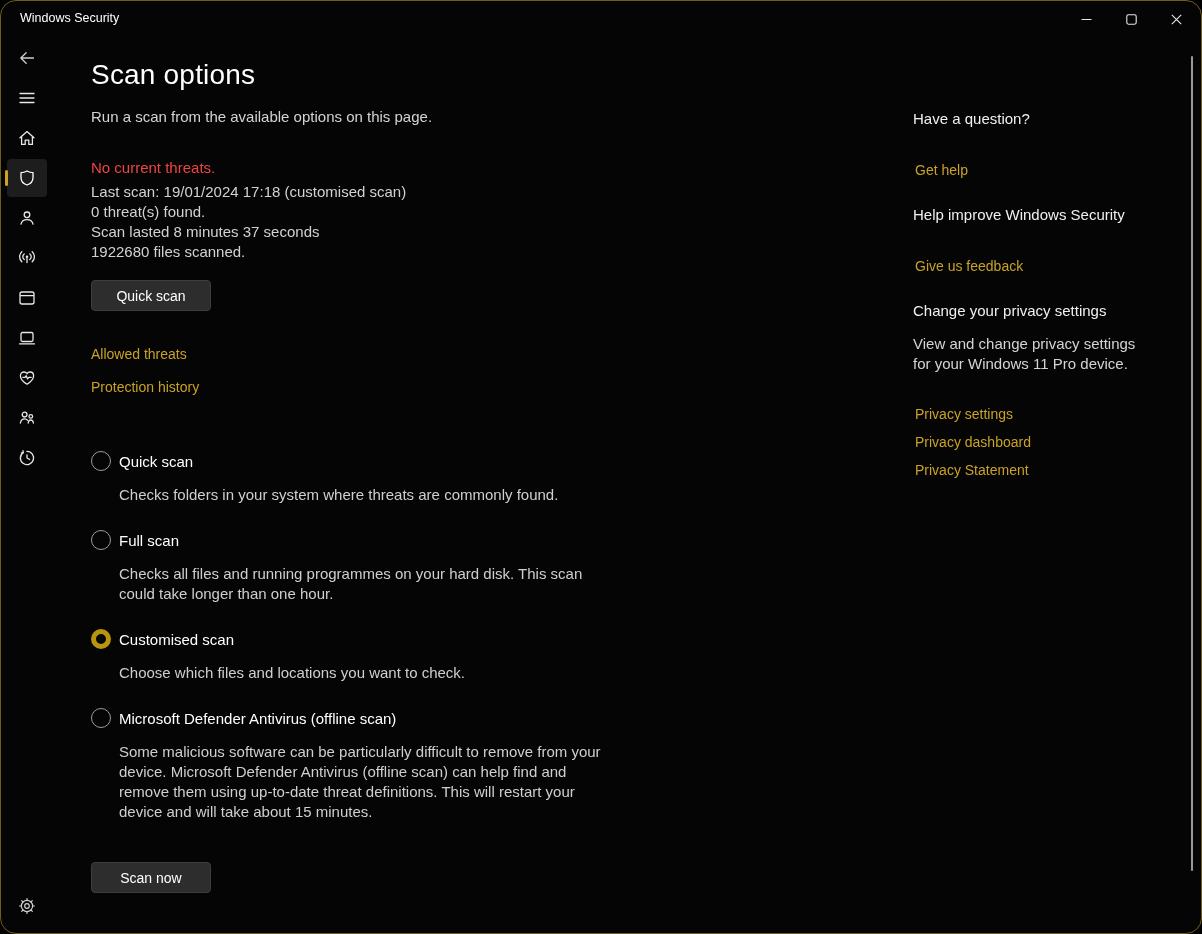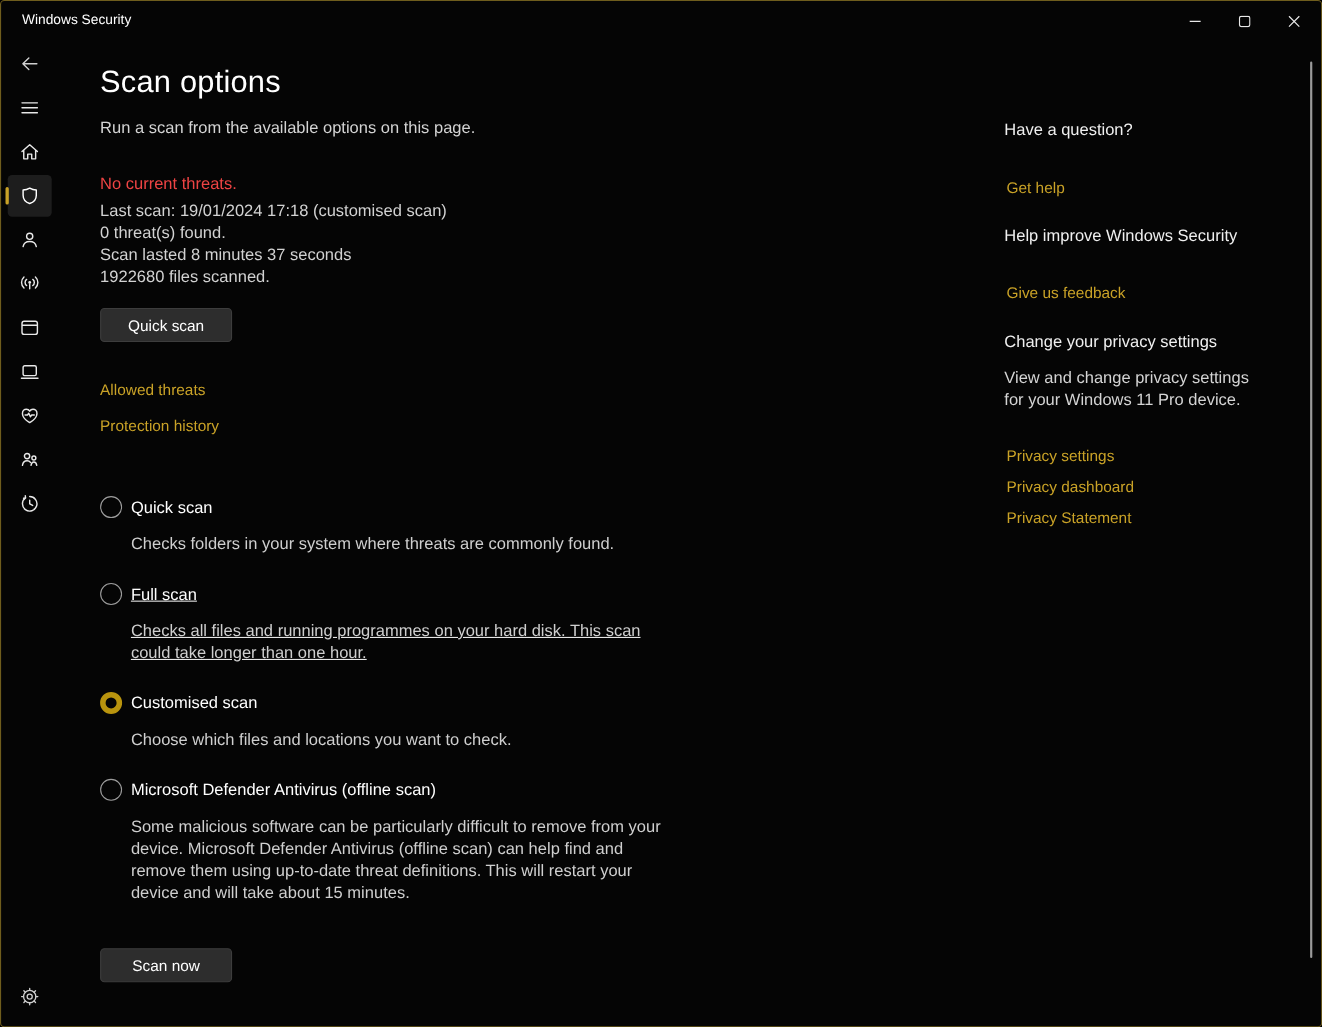--- a/index.html
+++ b/index.html
@@ -7,21 +7,21 @@
     --radio-gold:#b9940e;
     --win-border:#6f5d1d;
     --item-bg:#1d1d1d;
     --btn-bg:#2d2d2d;
   }
   *{box-sizing:border-box;margin:0;padding:0;}
   html,body{width:1202px;height:934px;background:#000;overflow:hidden;}
   body{font-family:"Liberation Sans",sans-serif;color:#e6e6e6;}
   #window{
     position:absolute;inset:0;background:#050505;
-    border:1px solid var(--win-border);border-radius:4px;overflow:hidden;
+    border:1px solid var(--win-border);border-radius:16px;overflow:hidden;
   }
   
   #titlebar{position:absolute;left:0;top:0;right:0;height:36px;}
   #titlebar .title{position:absolute;left:19px;top:10px;font-size:12.5px;color:#fff;}
   .winbtn{position:absolute;top:0;width:45px;height:36px;display:flex;align-items:center;justify-content:center;background:transparent;border:none;cursor:pointer;}
   .winbtn svg{display:block;}
   #btn-min{right:92px;} #btn-max{right:47px;} #btn-close{right:2px;}
   
   #sidebar{position:absolute;left:0;top:36px;bottom:0;width:52px;}
   .nav-item{position:absolute;left:6px;width:40px;height:38px;border-radius:4px;display:flex;align-items:center;justify-content:center;cursor:pointer;}
@@ -44,21 +44,21 @@
   .goldlink{position:absolute;left:0;font-size:14px;color:var(--accent);cursor:pointer;white-space:nowrap;}
   #link-allowed{top:309px;}
   #link-history{top:342px;}
   
   .option{position:absolute;left:0;width:520px;}
   .opt-head{display:flex;align-items:center;gap:8px;cursor:pointer;}
   .radio{width:20px;height:20px;border-radius:50%;border:1px solid #9c9c9c;background:transparent;flex:0 0 20px;}
   .option.selected .radio{border:5px solid var(--radio-gold);}
   .opt-label{font-size:15px;color:#fff;white-space:nowrap;}
   .opt-desc{margin:14px 0 0 28px;font-size:15px;line-height:20px;color:#cfcfcf;max-width:484px;}
-  #opt-0{top:414px;} #opt-1{top:493px;text-decoration:underline;} #opt-2{top:592px;} #opt-3{top:671px;}
+  #opt-0{top:414px;} #opt-1{top:493px;} #opt-2{top:592px;} #opt-3{top:671px;}
   
   #rightpanel{position:absolute;left:912px;top:36px;width:250px;}
   .rp-head{position:absolute;left:0;font-size:15px;color:#f0f0f0;white-space:nowrap;}
   .rp-link{position:absolute;left:2px;font-size:14px;color:var(--accent);cursor:pointer;white-space:nowrap;margin-top:24px;}
   .rp-body{position:absolute;left:0;width:234px;font-size:15px;line-height:20px;color:#d4d4d4;}
   #rp-h1{top:73px;text-align:right;} #rp-l1{top:101px;}
   #rp-h2{top:169px;} #rp-l2{top:197px;}
   #rp-h3{top:265px;} #rp-body{top:297px;}
   #rp-l3{top:345px;} #rp-l4{top:373px;} #rp-l5{top:401px;}
   

